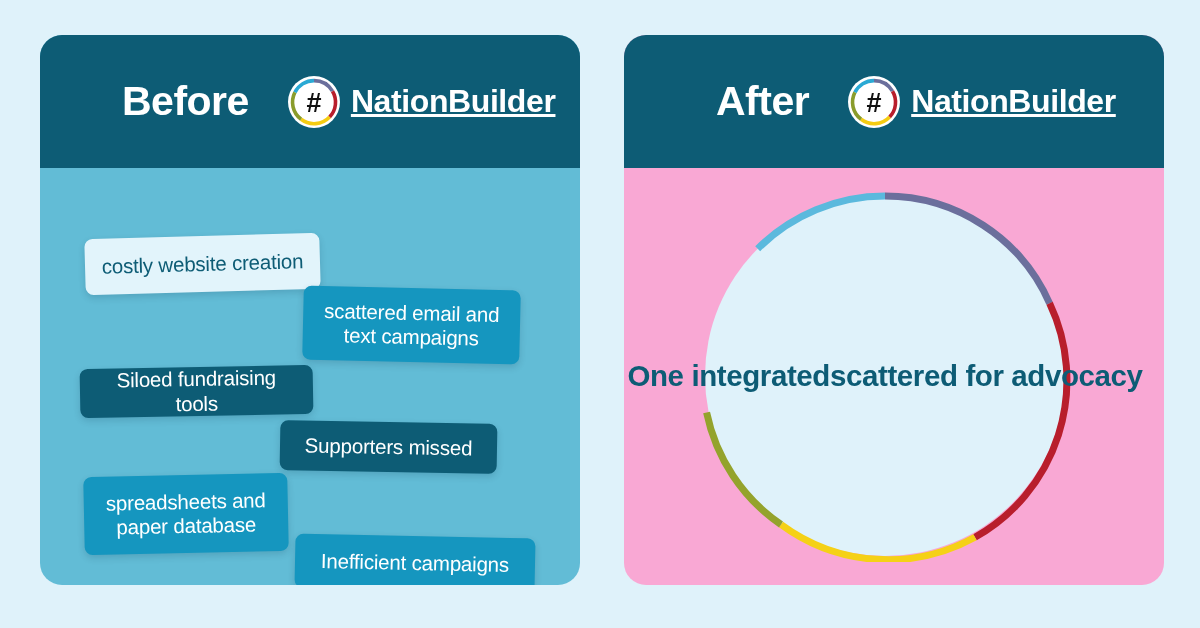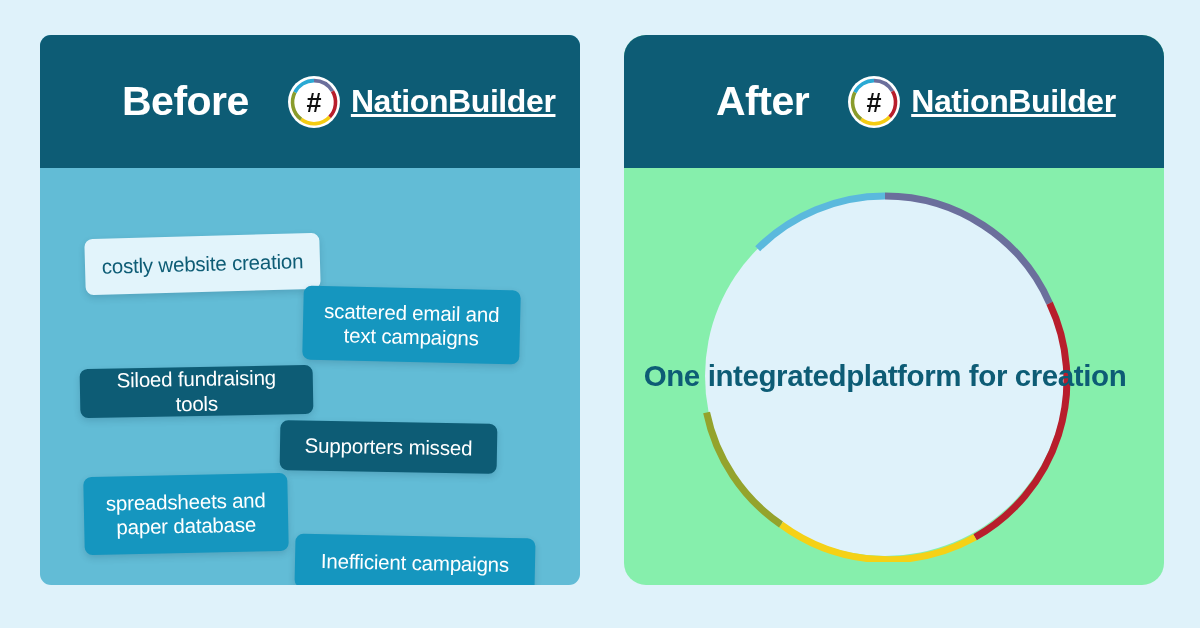--- a/index.html
+++ b/index.html
@@ -17,25 +17,24 @@
 
   
   .panel {
     position:absolute;
     border-radius:22px;
     overflow:hidden;
   }
   #panel-before {
     left:40px; top:35px; width:540px; height:550px;
     background:#62bcd6;
-    border-radius:11px;
   }
   #panel-after {
     left:624px; top:35px; width:540px; height:550px;
-    background:#86efac;
+    background:#f9a8d4;
   }
   .panel-header {
     position:absolute; left:0; top:0; width:100%; height:133px;
     background:#0d5c75;
     display:flex; align-items:center;
   }
   #panel-before .panel-header { padding-left:82px; }
   #panel-after  .panel-header { padding-left:92px; }
 
   .panel-title {
@@ -204,19 +203,19 @@
             <path d="M 350.6 113.3 A 180 180 0 0 1 276 347.3" stroke="#b81e2c"></path>
 
             <path d="M 276 347.3 A 180 180 0 0 1 82 334.5" stroke="#f5d116"></path>
 
             <path d="M 82 334.5 A 180 180 0 0 1 7.6 222.5" stroke="#94a32c"></path>
           </g>
         </svg>
 
         <div id="circle-text">
           <span class="line">One integrated</span>
-          <span class="line">platform for creation</span>
+          <span class="line">scattered for advocacy</span>
         </div>
       </div>
     </div>
   </div>
 
 </div>
 
 </body></html>

